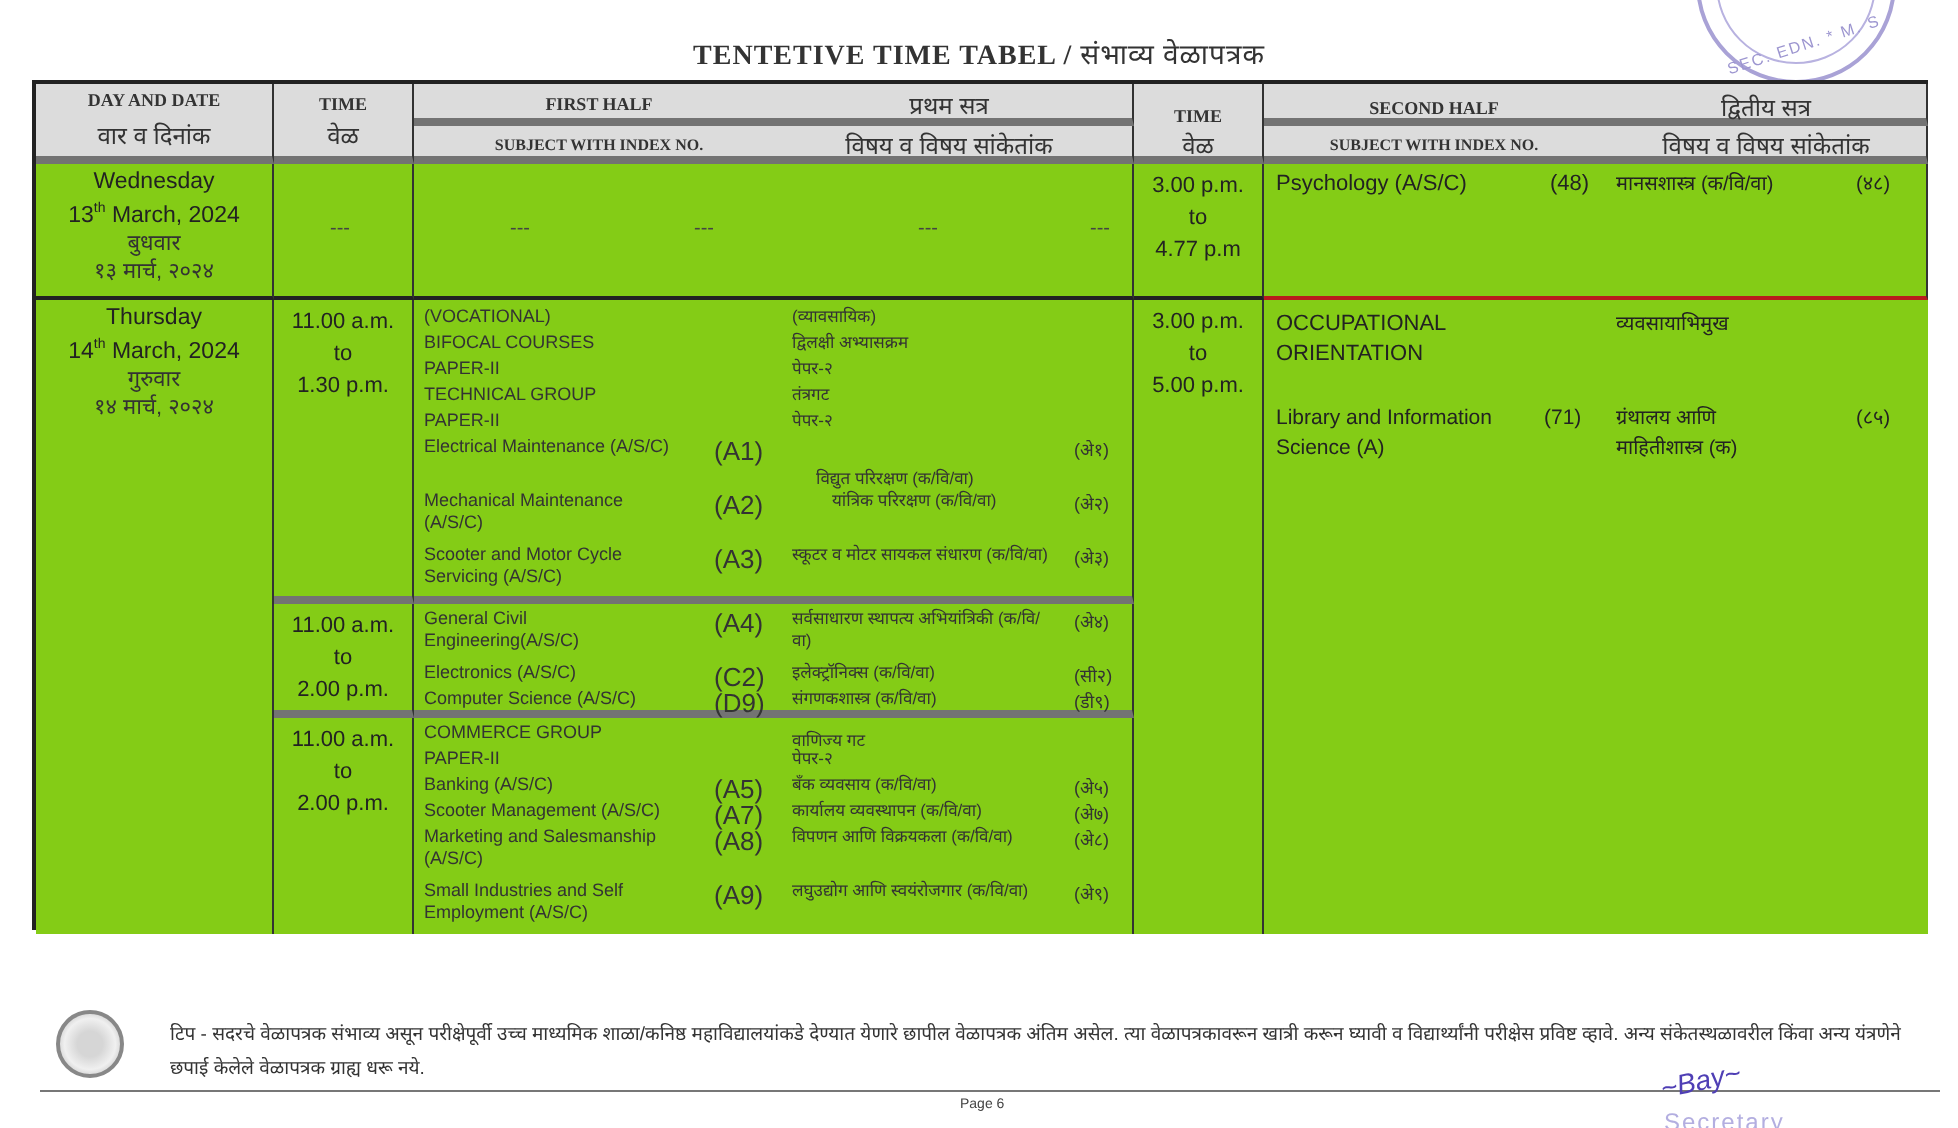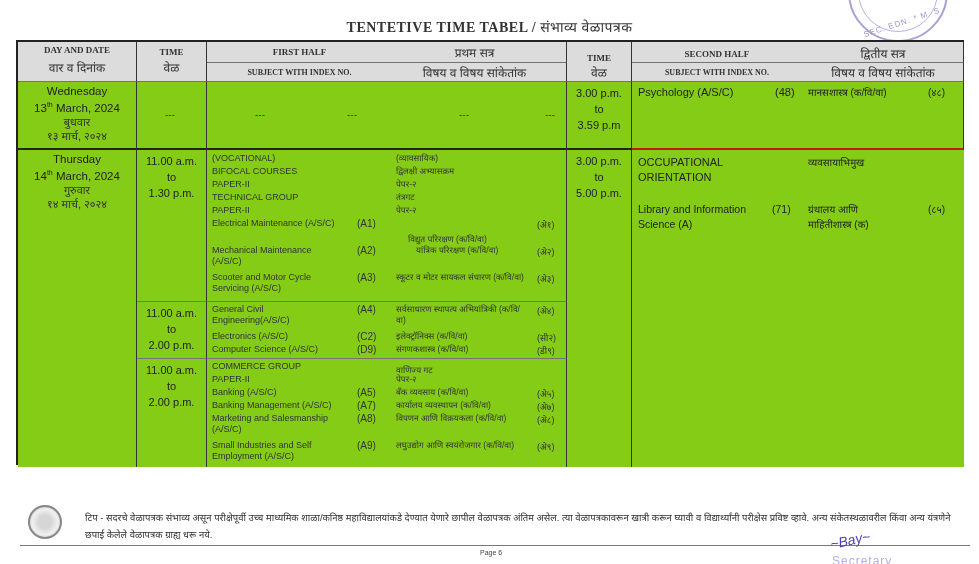--- a/index.html
+++ b/index.html
@@ -4,31 +4,31 @@
 <style>
   * { box-sizing: border-box; margin: 0; padding: 0; }
   body { width: 979px; height: 564px; background: #ffffff; position: relative; overflow: hidden; font-family: "Liberation Sans", sans-serif; color: #2a2a2a; }
   .title { position: absolute; left: 0; width: 979px; top: 17px; text-align: center; font-family: "Liberation Serif", serif; font-weight: bold; font-size: 14px; color: #333; letter-spacing: 0.5px; }
   .title .mr { font-weight: normal; font-size: 14px; text-align: center; }
   .stamp { position: absolute; left: 848px; top: -58px; width: 100px; height: 100px; border: 2px solid #a9a2d6; border-radius: 50%; }
   .stamp-inner { position: absolute; left: 858px; top: -48px; width: 80px; height: 80px; border: 1px solid #b8b2e0; border-radius: 50%; }
   .stamp-text { position: absolute; left: 862px; top: 18px; font-size: 8px; color: #9d96d0; transform: rotate(-18deg); letter-spacing: 1px; }
 
   .tbl { position: absolute; left: 16px; top: 40px; width: 948px; height: 425px; border: 2px solid #222; }
-  .cell { position: absolute; border-right: 1px solid #333; border-bottom: 1px solid #737373; }
+  .cell { position: absolute; border-right: 1px solid #333; border-bottom: 4px solid #737373; }
   .shade { background: #84cc16; }
   .hdr { background: #dcdcdc; }
   .hdr-en { font-family: "Liberation Serif", serif; font-weight: bold; font-size: 9px; color: #333; text-align: center; }
   .hdr-mr { font-size: 12px; color: #333; text-align: center; }
   .day { text-align: center; font-size: 11.5px; line-height: 14px; padding-top: 2px; color: #222; }
   .day .mr { font-size: 11px; color: #333; }
   .time { text-align: center; font-size: 11px; line-height: 16px; padding-top: 3px; color: #222; }
   .dash { position: absolute; font-size: 10px; color: #444; }
   .subj { position: absolute; font-size: 9px; line-height: 10.8px; color: #333; }
-  .code { position: absolute; font-size: 10px; color: #333; }
+  .code { position: absolute; font-size: 13px; color: #333; }
   .mrs { position: absolute; font-size: 8.5px; line-height: 10.8px; color: #333; }
   .mcode { position: absolute; font-size: 9px; color: #333; }
   .s2 { position: absolute; font-size: 11px; line-height: 15px; color: #222; }
 
   .footer-line { position: absolute; left: 20px; top: 545px; width: 950px; height: 1px; background: #777; }
   .seal { position: absolute; left: 28px; top: 505px; width: 34px; height: 34px; border-radius: 50%; border: 2px solid #888; background: radial-gradient(circle, #d6d6d6 30%, #f0f0f0 60%, #aaa 100%); }
   .note { position: absolute; left: 85px; top: 509px; width: 880px; font-size: 9.5px; line-height: 17px; color: #333; }
   .page { position: absolute; left: 480px; top: 549px; font-size: 7px; color: #444; }
   .sign { position: absolute; left: 830px; top: 532px; font-size: 14px; color: #4f3fb5; font-style: italic; transform: rotate(-12deg); }
   .secretary { position: absolute; left: 832px; top: 554px; font-size: 12px; color: #b3aee0; letter-spacing: 1px; }
@@ -86,21 +86,21 @@
   </div>
   <div class="cell shade" style="left:189px;top:40px;width:360px;height:68px;border-bottom:2px solid #222;">
     <div class="dash" style="left:48px;top:27px;">---</div>
     <div class="dash" style="left:140px;top:27px;">---</div>
     <div class="dash" style="left:252px;top:27px;">---</div>
     <div class="dash" style="left:338px;top:27px;">---</div>
   </div>
   <div class="cell shade time" style="left:549px;top:40px;width:65px;height:68px;border-bottom:2px solid #222;">
     <div>3.00 p.m.</div>
     <div>to</div>
-    <div>3.59 p.m</div>
+    <div>4.77 p.m</div>
   </div>
   <div class="cell shade" style="left:614px;top:40px;width:332px;height:68px;border-bottom:2px solid #b91c1c;">
     <div class="s2" style="left:6px;top:3px;">Psychology (A/S/C)</div>
     <div class="s2" style="left:143px;top:3px;">(48)</div>
     <div class="s2" style="left:176px;top:3px;font-size:10px;">मानसशास्त्र (क/वि/वा)</div>
     <div class="s2" style="left:296px;top:3px;font-size:10px;">(४८)</div>
   </div>
 
   <div class="cell shade day" style="left:0;top:108px;width:119px;height:317px;border-bottom:none;">
     <div>Thursday</div>
@@ -173,21 +173,21 @@
     <div class="subj" style="left:5px;top:2px;">COMMERCE GROUP</div>
     <div class="mrs" style="left:189px;top:6px;">वाणिज्य गट</div>
     <div class="subj" style="left:5px;top:15px;">PAPER-II</div>
     <div class="mrs" style="left:189px;top:15px;">पेपर-२</div>
 
     <div class="subj" style="left:5px;top:28px;">Banking (A/S/C)</div>
     <div class="code" style="left:150px;top:28px;">(A5)</div>
     <div class="mrs" style="left:189px;top:28px;">बँक व्यवसाय (क/वि/वा)</div>
     <div class="mcode" style="left:330px;top:28px;">(अे५)</div>
 
-    <div class="subj" style="left:5px;top:41px;">Banking Management (A/S/C)</div>
+    <div class="subj" style="left:5px;top:41px;">Scooter Management (A/S/C)</div>
     <div class="code" style="left:150px;top:41px;">(A7)</div>
     <div class="mrs" style="left:189px;top:41px;">कार्यालय व्यवस्थापन (क/वि/वा)</div>
     <div class="mcode" style="left:330px;top:41px;">(अे७)</div>
 
     <div class="subj" style="left:5px;top:54px;width:140px;">Marketing and Salesmanship (A/S/C)</div>
     <div class="code" style="left:150px;top:54px;">(A8)</div>
     <div class="mrs" style="left:189px;top:54px;">विपणन आणि विक्रयकला (क/वि/वा)</div>
     <div class="mcode" style="left:330px;top:54px;">(अे८)</div>
 
     <div class="subj" style="left:5px;top:81px;width:120px;">Small Industries and Self Employment (A/S/C)</div>

